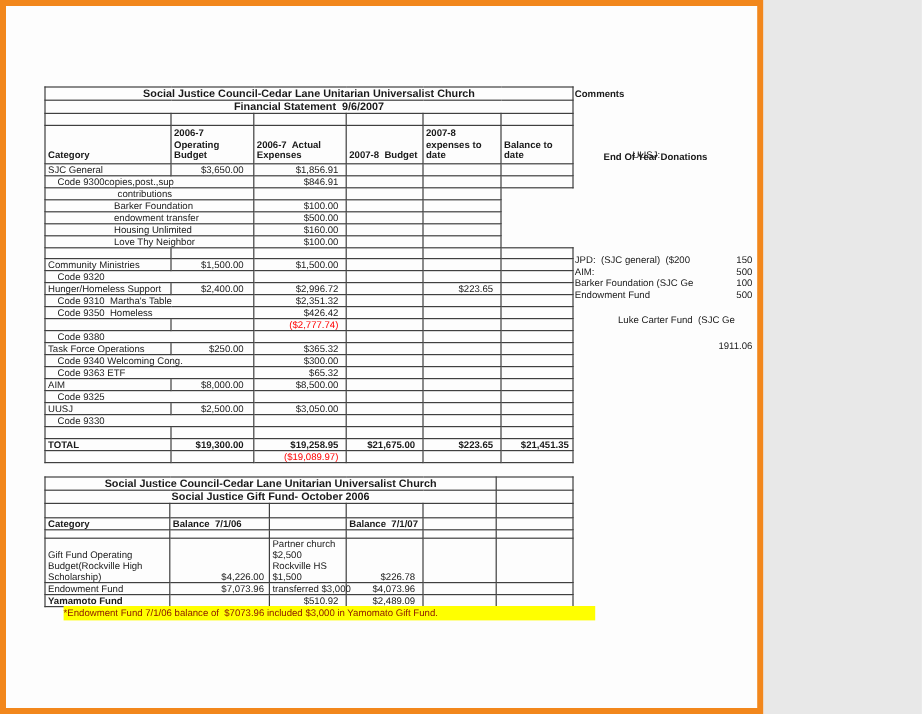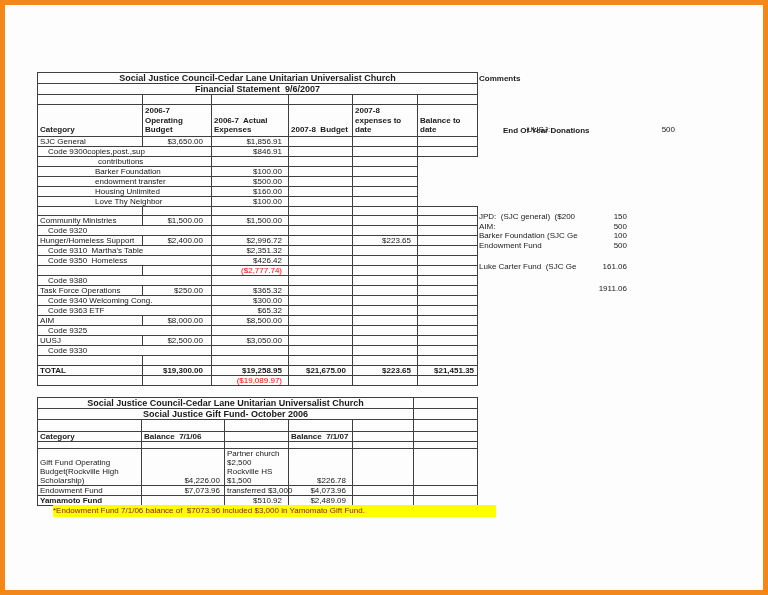--- a/index.html
+++ b/index.html
@@ -1,16 +1,16 @@
 <!DOCTYPE html>
 <html><head>
 <meta charset="utf-8">
 <style>
   html,body{margin:0;padding:0;background:#e8e8e8;}
-  .page{position:relative;width:768px;height:595px;box-sizing:border-box;background:#fdfdfd;
+  .page{position:relative;width:636px;height:595px;box-sizing:border-box;background:#fdfdfd;
         border:5px solid #f2871c;font-family:"Liberation Sans",sans-serif;color:#1a1a1a;overflow:hidden;}
   table{border-collapse:collapse;table-layout:fixed;position:absolute;}
   td{border:1px solid #3f3f3f;padding:0 2px;font-size:8px;line-height:9px;vertical-align:bottom;
      overflow:visible;white-space:pre;}
   
   #t1{left:32px;top:67px;width:440px;}
   #t1 tr.title{height:11px;}
   #t1 tr.title td{font-weight:bold;text-align:center;font-size:9px;vertical-align:middle;line-height:10px;}
   #t1 tr.blank{height:10px;}
   #t1 tr.colhead{height:31px;}
@@ -365,21 +365,21 @@
     <span class="val">500</span>
   </div>
   <div class="crow" style="top:226.4px;">
     <span>Barker Foundation (SJC Ge</span>
     <span class="val">100</span>
   </div>
   <div class="crow" style="top:236.1px;">
     <span>Endowment Fund</span>
     <span class="val">500</span>
   </div>
-  <div class="crow" style="top:257px;">
+  <div class="crow" style="top:257px;margin-left:36px;">
     <span>Luke Carter Fund  (SJC Ge</span>
     <span class="val">161.06</span>
   </div>
   <div class="crow" style="top:279px;">
     <span></span>
     <span class="val">1911.06</span>
   </div>
 
   <div id="footnote">*Endowment Fund 7/1/06 balance of  $7073.96 included $3,000 in Yamomato Gift Fund.</div>
 

